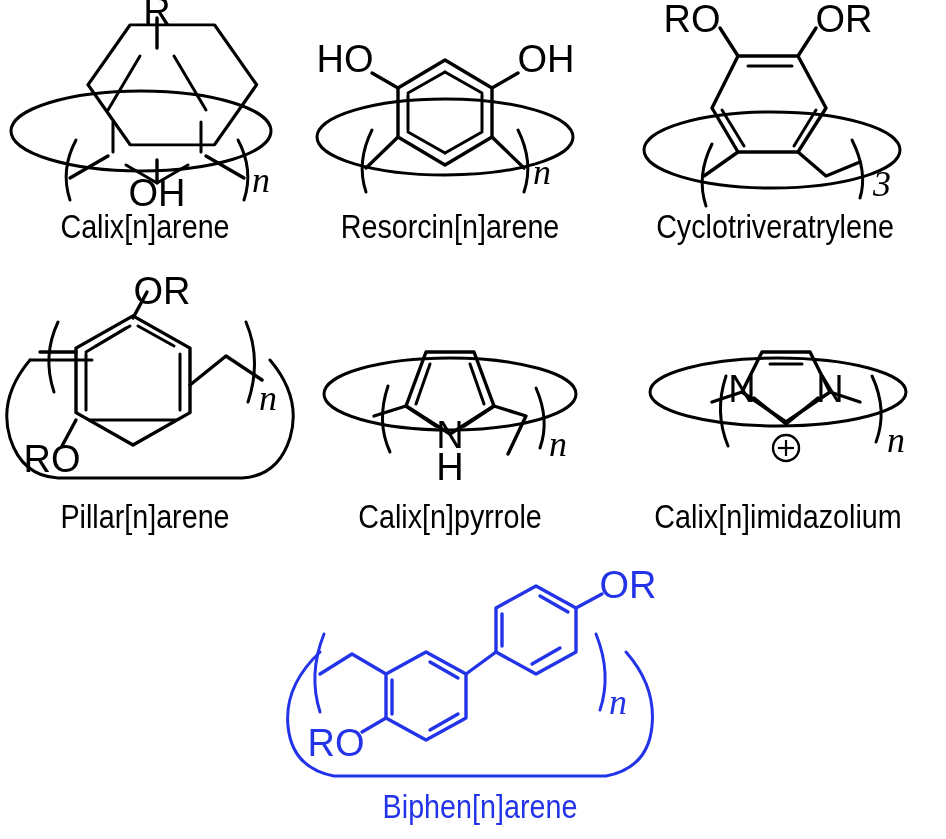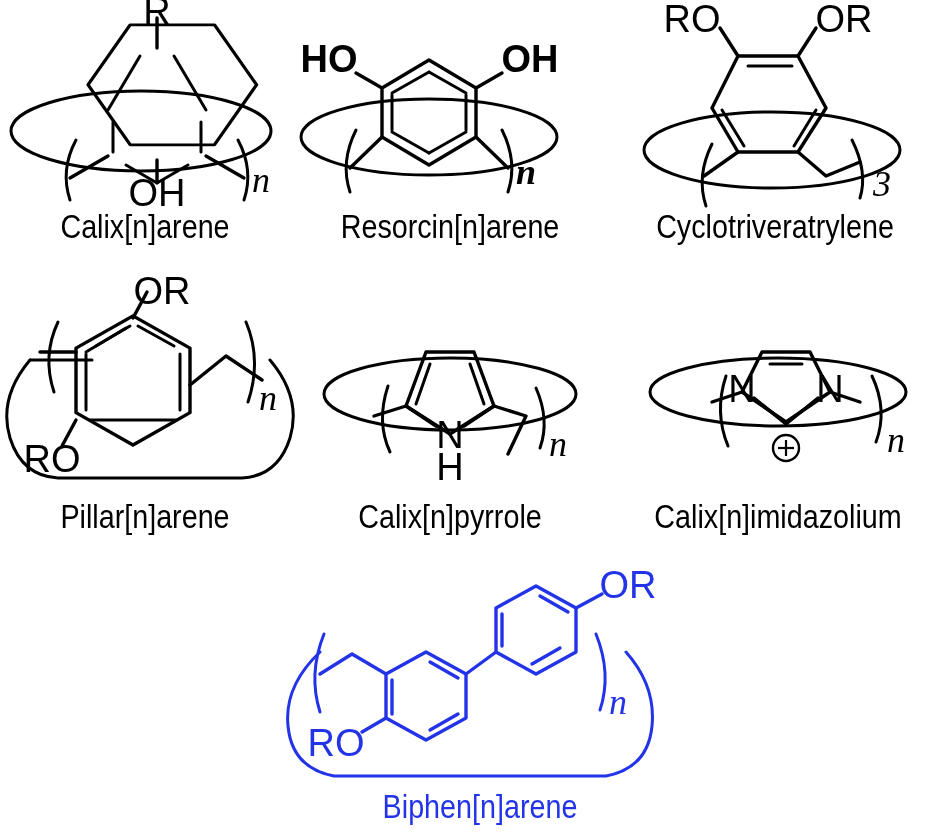--- a/index.html
+++ b/index.html
@@ -72,21 +72,21 @@
       <path class="macro" d="M76 140 Q60 170 70 200"></path>
 
       <path class="macro" d="M238 140 Q254 170 244 200"></path>
       <text class="atom" x="157" y="14">R</text>
       <text class="atom" x="157" y="196">OH</text>
       <text class="sub" x="261" y="184">n</text>
     </svg>
   </div>
   <div class="caption" style="left:0px;top:210px;width:290px;">Calix[n]arene</div>
 
-  <div class="panel" style="left:284px;top:0px;font-weight:bold;">
+  <div class="panel" style="left:300px;top:0px;">
     <svg width="300" height="210" viewBox="0 0 300 210">
       <ellipse class="macro" cx="145" cy="137" rx="128" ry="38"></ellipse>
 
       <path class="bond" d="M145 60 L98 88 L98 137 L145 165 L192 137 L192 88 Z"></path>
       <path class="bond-thin" d="M145 72 L108 93"></path>
       <path class="bond-thin" d="M145 72 L182 93"></path>
       <path class="bond-thin" d="M108 95 L108 130"></path>
       <path class="bond-thin" d="M182 95 L182 130"></path>
       <path class="bond-thin" d="M108 132 L145 153"></path>
       <path class="bond-thin" d="M182 132 L145 153"></path>

